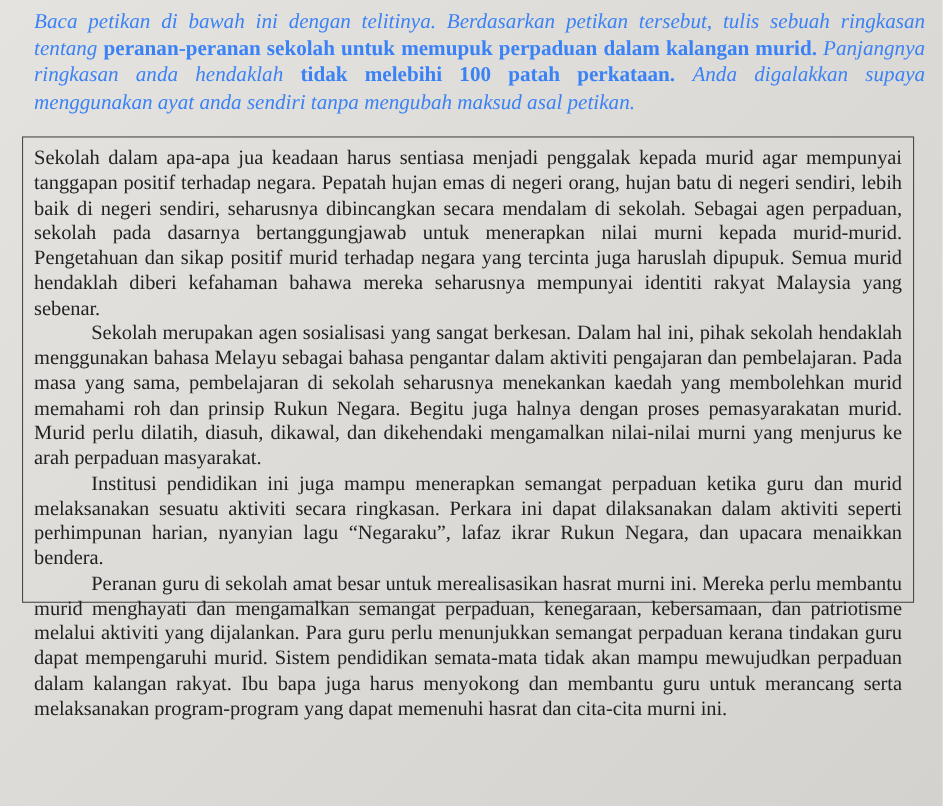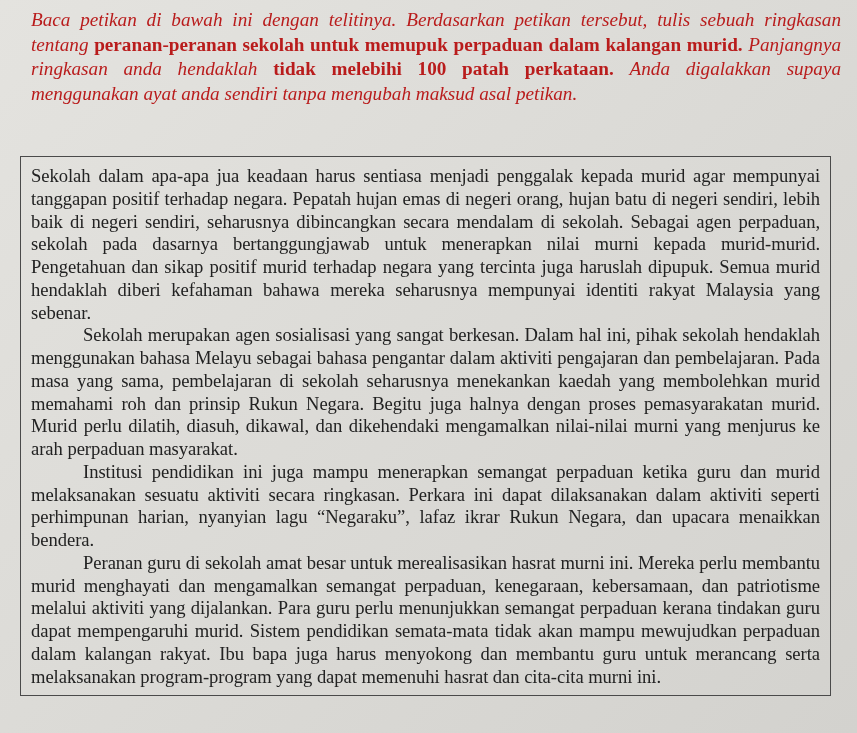--- a/index.html
+++ b/index.html
@@ -17,39 +17,38 @@
     }
     .instructions {
       position: absolute;
       left: 31px;
       top: 8px;
       width: 810px;
       font-size: 19.2px;
       line-height: 24.5px;
       text-align: justify;
       text-align-last: left;
-      color: #b91c1c;
+      color: #3b82f6;
     }
     .instructions .it {
       font-style: italic;
     }
     .instructions .b {
       font-weight: bold;
       font-style: normal;
     }
     .passage-box {
       position: absolute;
       left: 20px;
       top: 124px;
       width: 811px;
-      height: 540px;
+      height: 424px;
       border: 1.5px solid #4a4a4a;
       box-sizing: border-box;
       padding: 8px 10px 0 10px;
-      margin-top: 32px;
     }
     .passage-box p {
       margin: 0;
       font-size: 18.6px;
       line-height: 22.75px;
       text-align: justify;
       text-align-last: left;
       color: #222;
       letter-spacing: -0.05px;
     }

